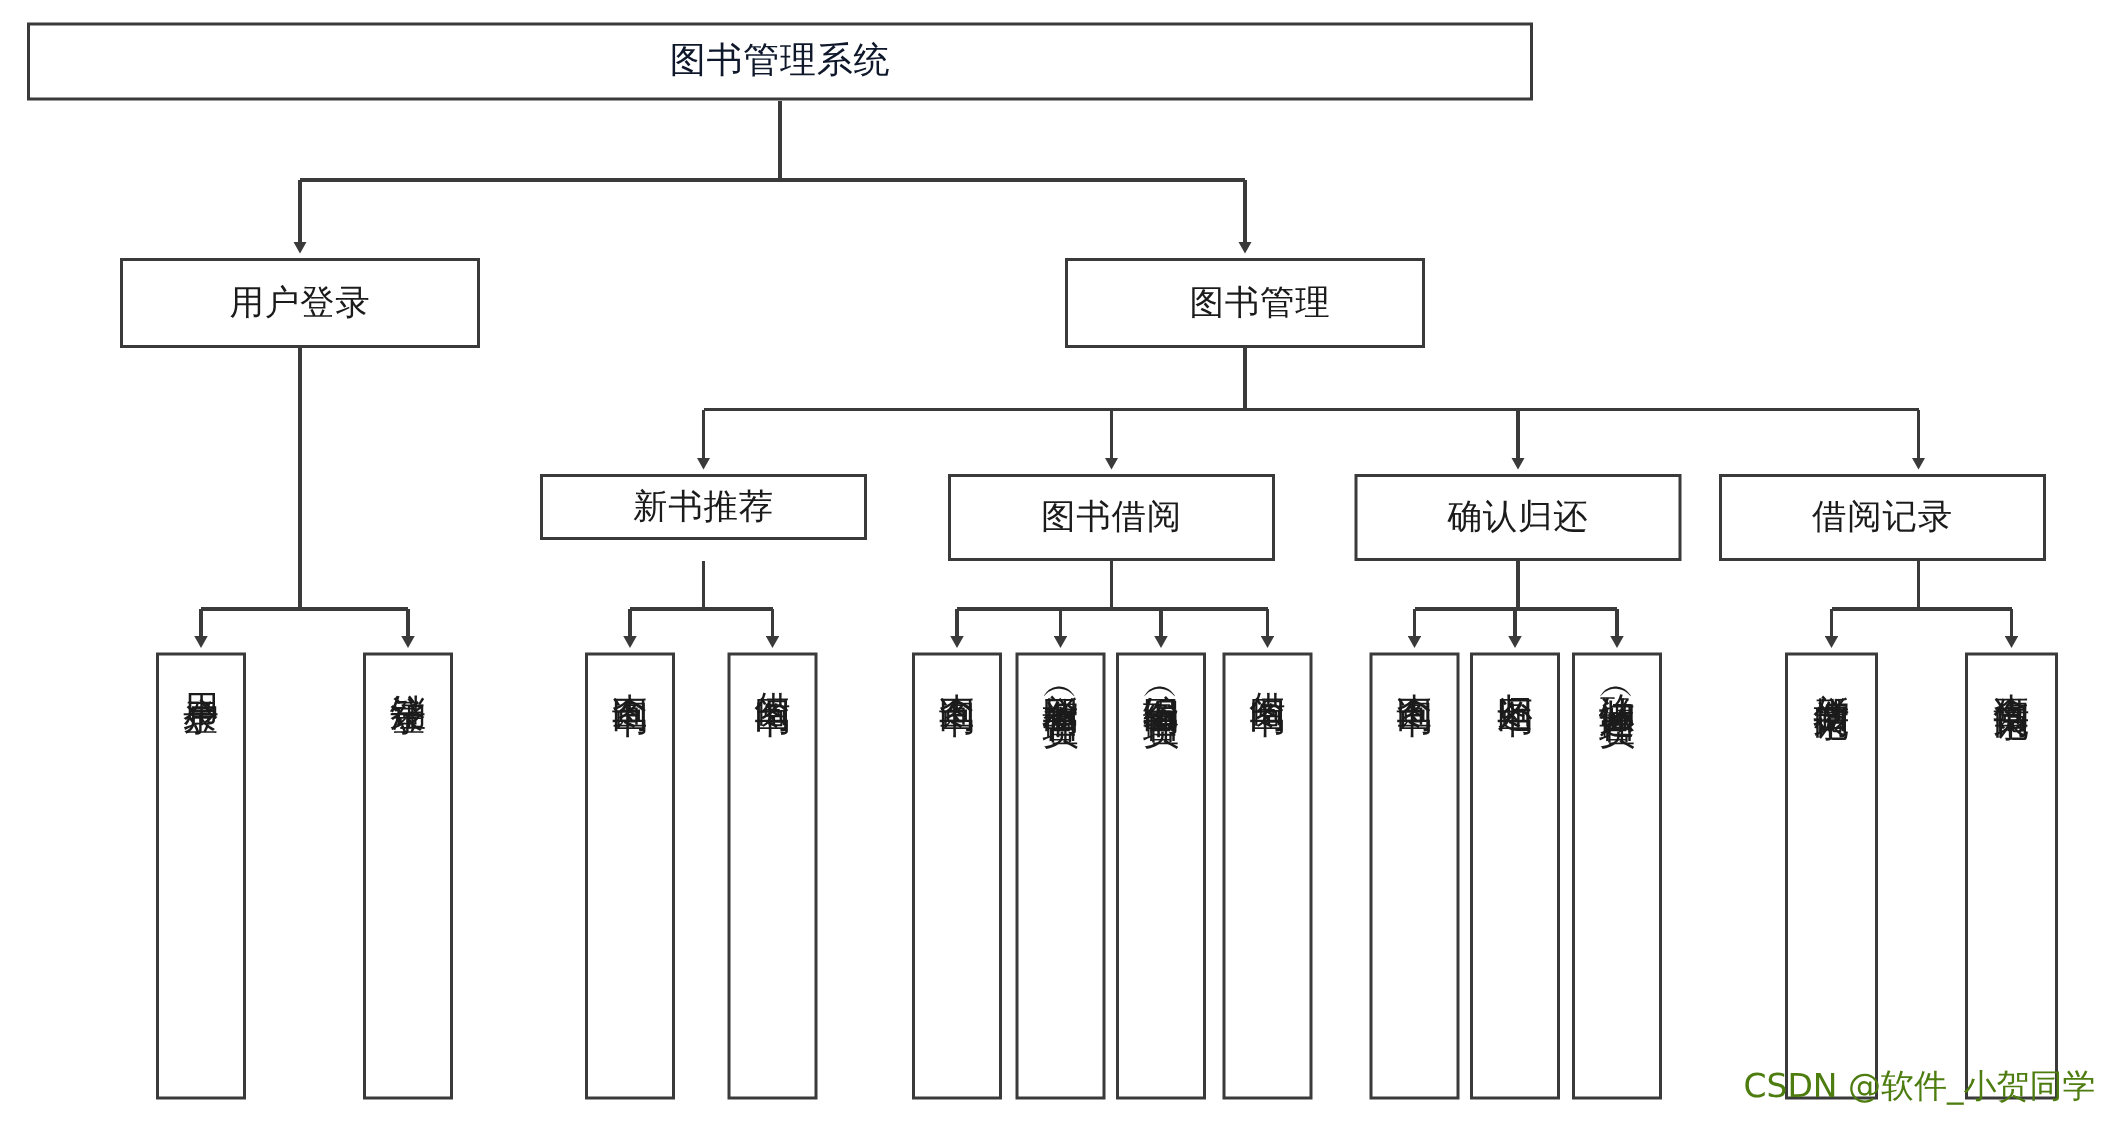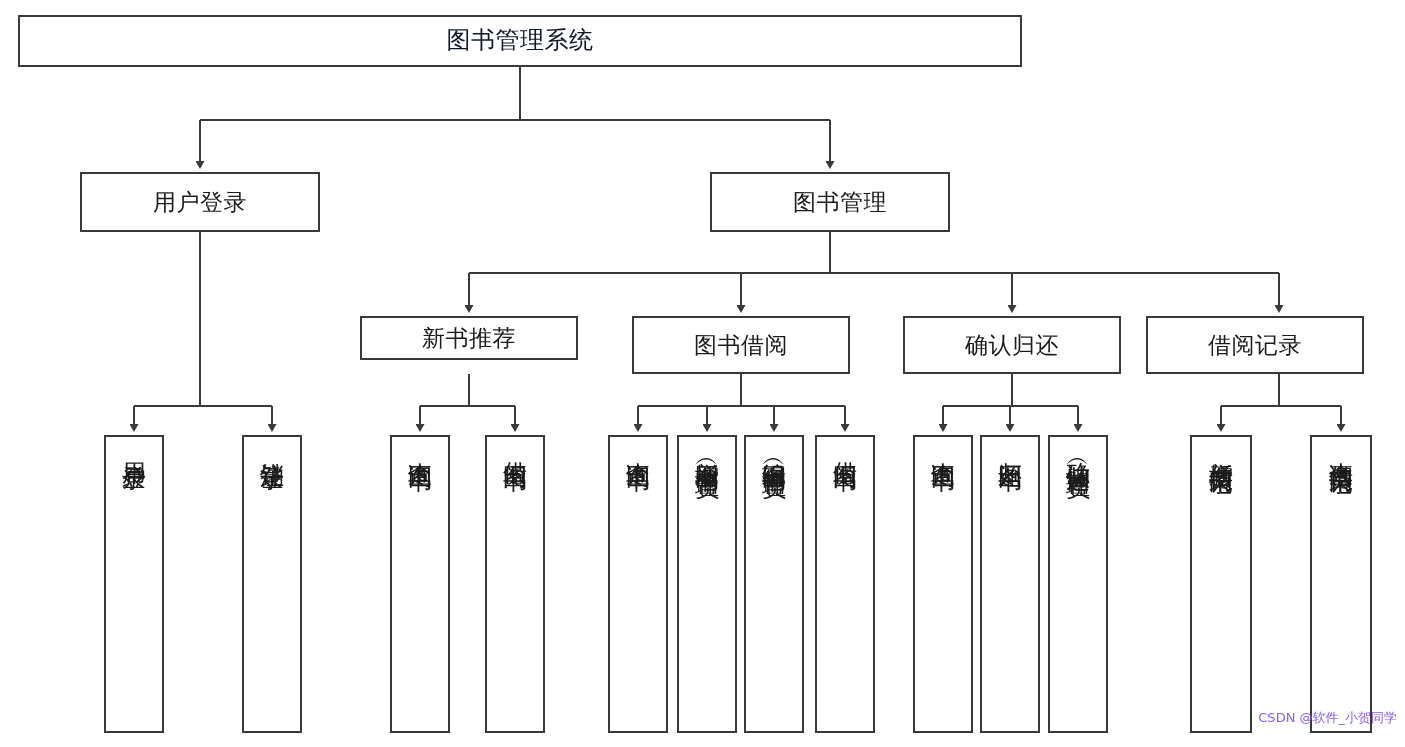--- a/index.html
+++ b/index.html
@@ -59,23 +59,23 @@
     font-size: 24px;
     writing-mode: vertical-rl;
     text-orientation: upright;
     line-height: 1.0;
     letter-spacing: 2px;
   }
   .node-box.root .node-label { font-size: 24px; }
   #watermark {
     position: absolute;
     right: 8px;
-    bottom: 20px;
-    font-size: 13px;
-    color: #8b5cf6;
+    bottom: 8px;
+    font-size: 22px;
+    color: #4d7c0f;
     font-family: "DejaVu Sans", "Liberation Sans", sans-serif;
     white-space: nowrap;
     pointer-events: none;
   }
 </style>
 </head>
 <body>
 
 <div id="diagram-root">
   <svg class="diagram-svg" id="connectors-layer" viewBox="0 0 1405 747">

